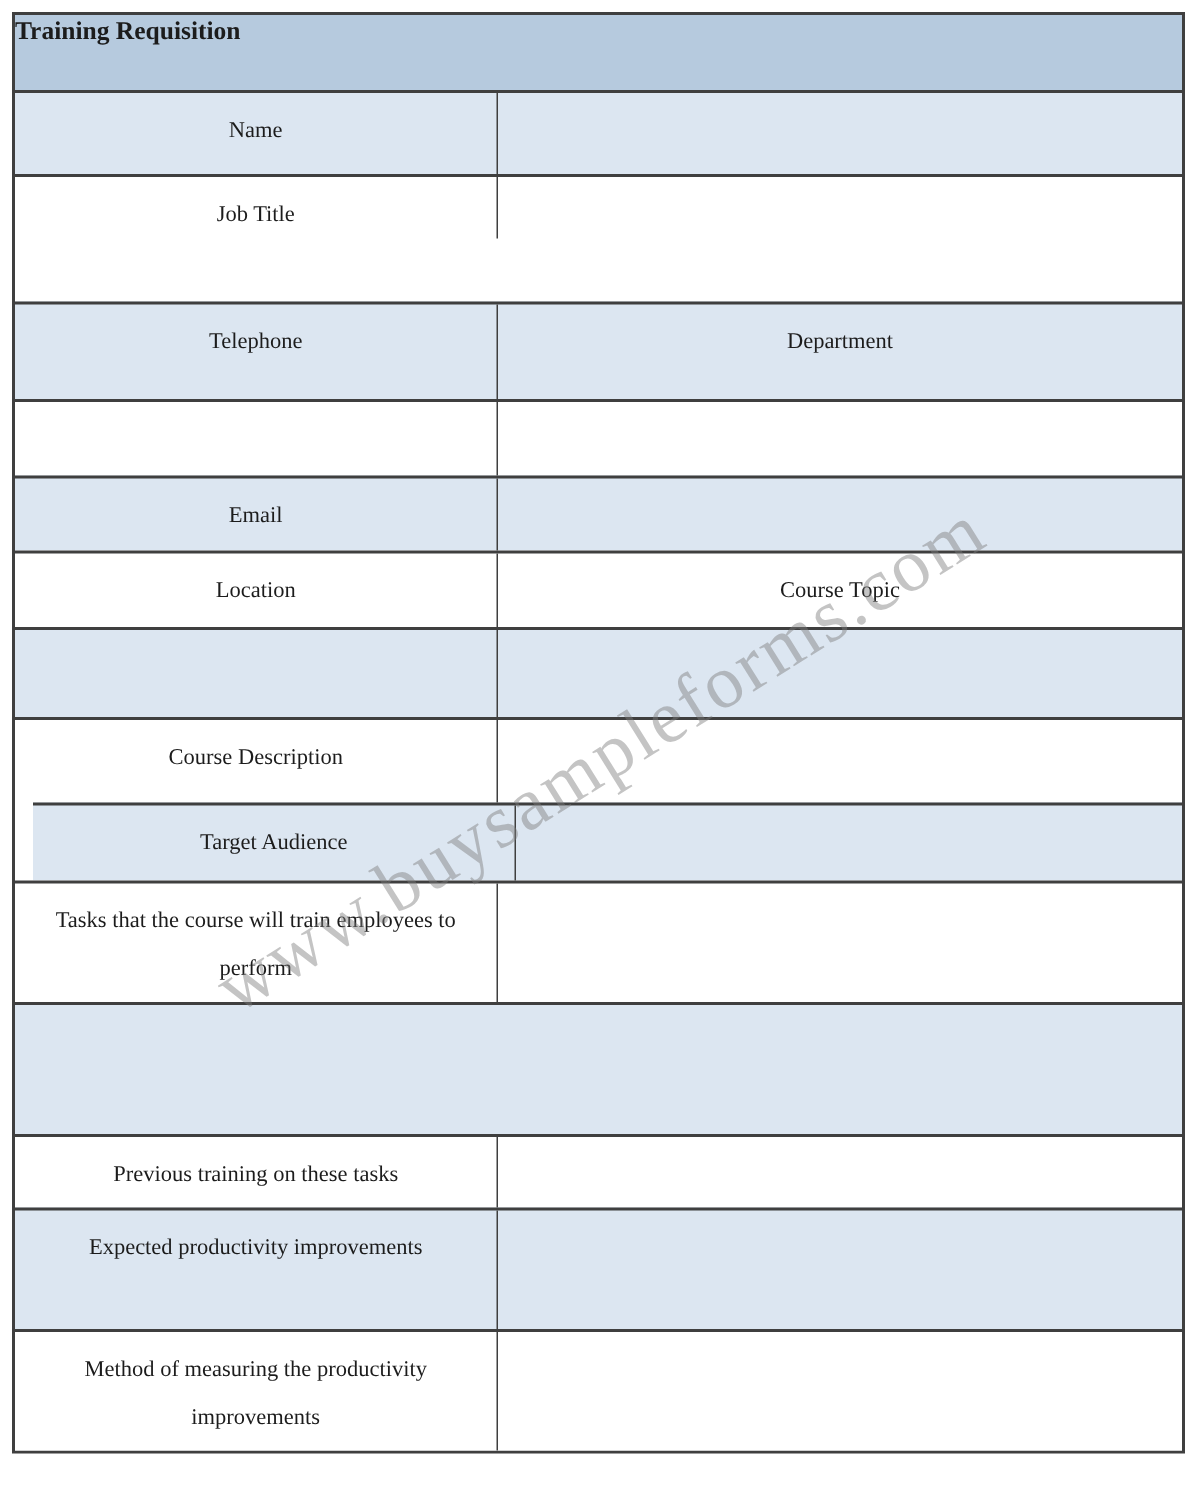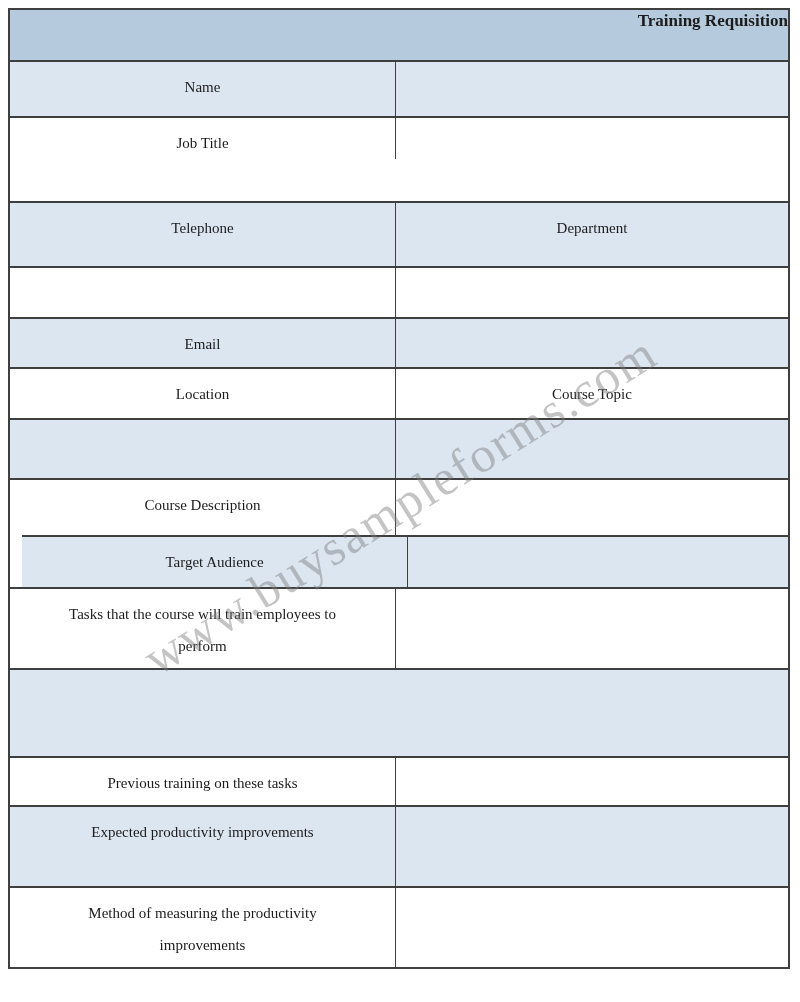--- a/index.html
+++ b/index.html
@@ -21,21 +21,21 @@
     top: 8px;
     width: 782px;
     box-sizing: border-box;
     border: 2px solid var(--border, #3f3f3f);
   }
   .header-row {
     height: 50px;
     box-sizing: border-box;
     background: var(--header-bg, #b6cade);
     display: flex;
-    justify-content: flex-end;
+    justify-content: flex-start;
     align-items: flex-start;
   }
   .header-title {
     font-size: 17px;
     font-weight: bold;
     line-height: 22px;
     color: var(--text, #1c1c1c);
     text-align: center;
   }
   .row {
@@ -48,21 +48,21 @@
     background: var(--row-highlight, #dce6f1);
   }
   .cell {
     box-sizing: border-box;
     display: flex;
     justify-content: center;
     align-items: flex-start;
     padding-top: 9px;
   }
   .cell-left {
-    width: 386px;
+    width: 322px;
     border-right: 1px solid var(--border, #3f3f3f);
   }
   .cell-right {
     flex: 1;
   }
   .label {
     font-size: 15px;
     line-height: 32px;
     color: var(--text, #1c1c1c);
     text-align: center;

